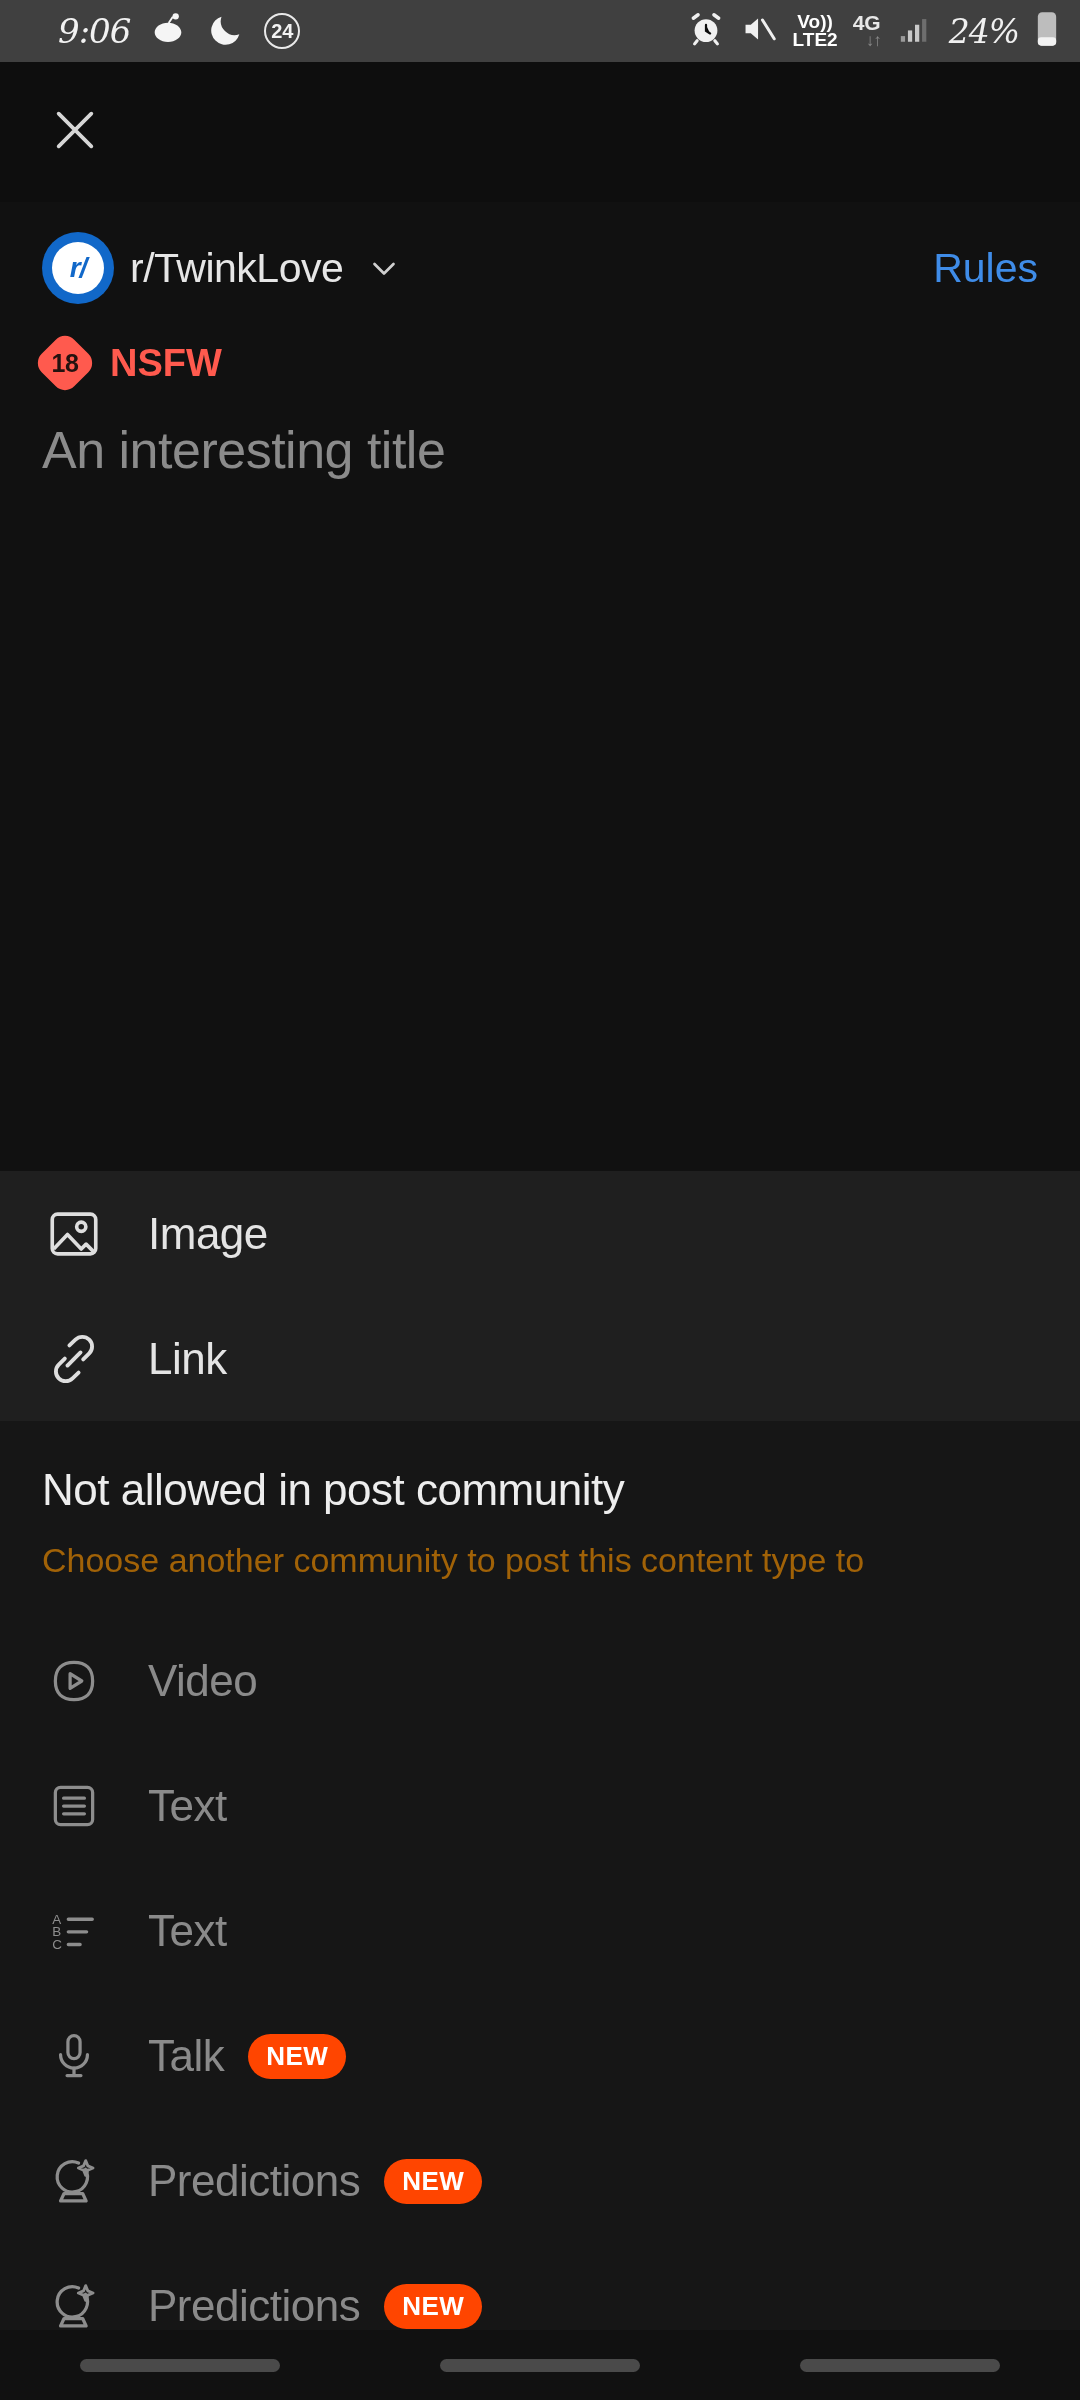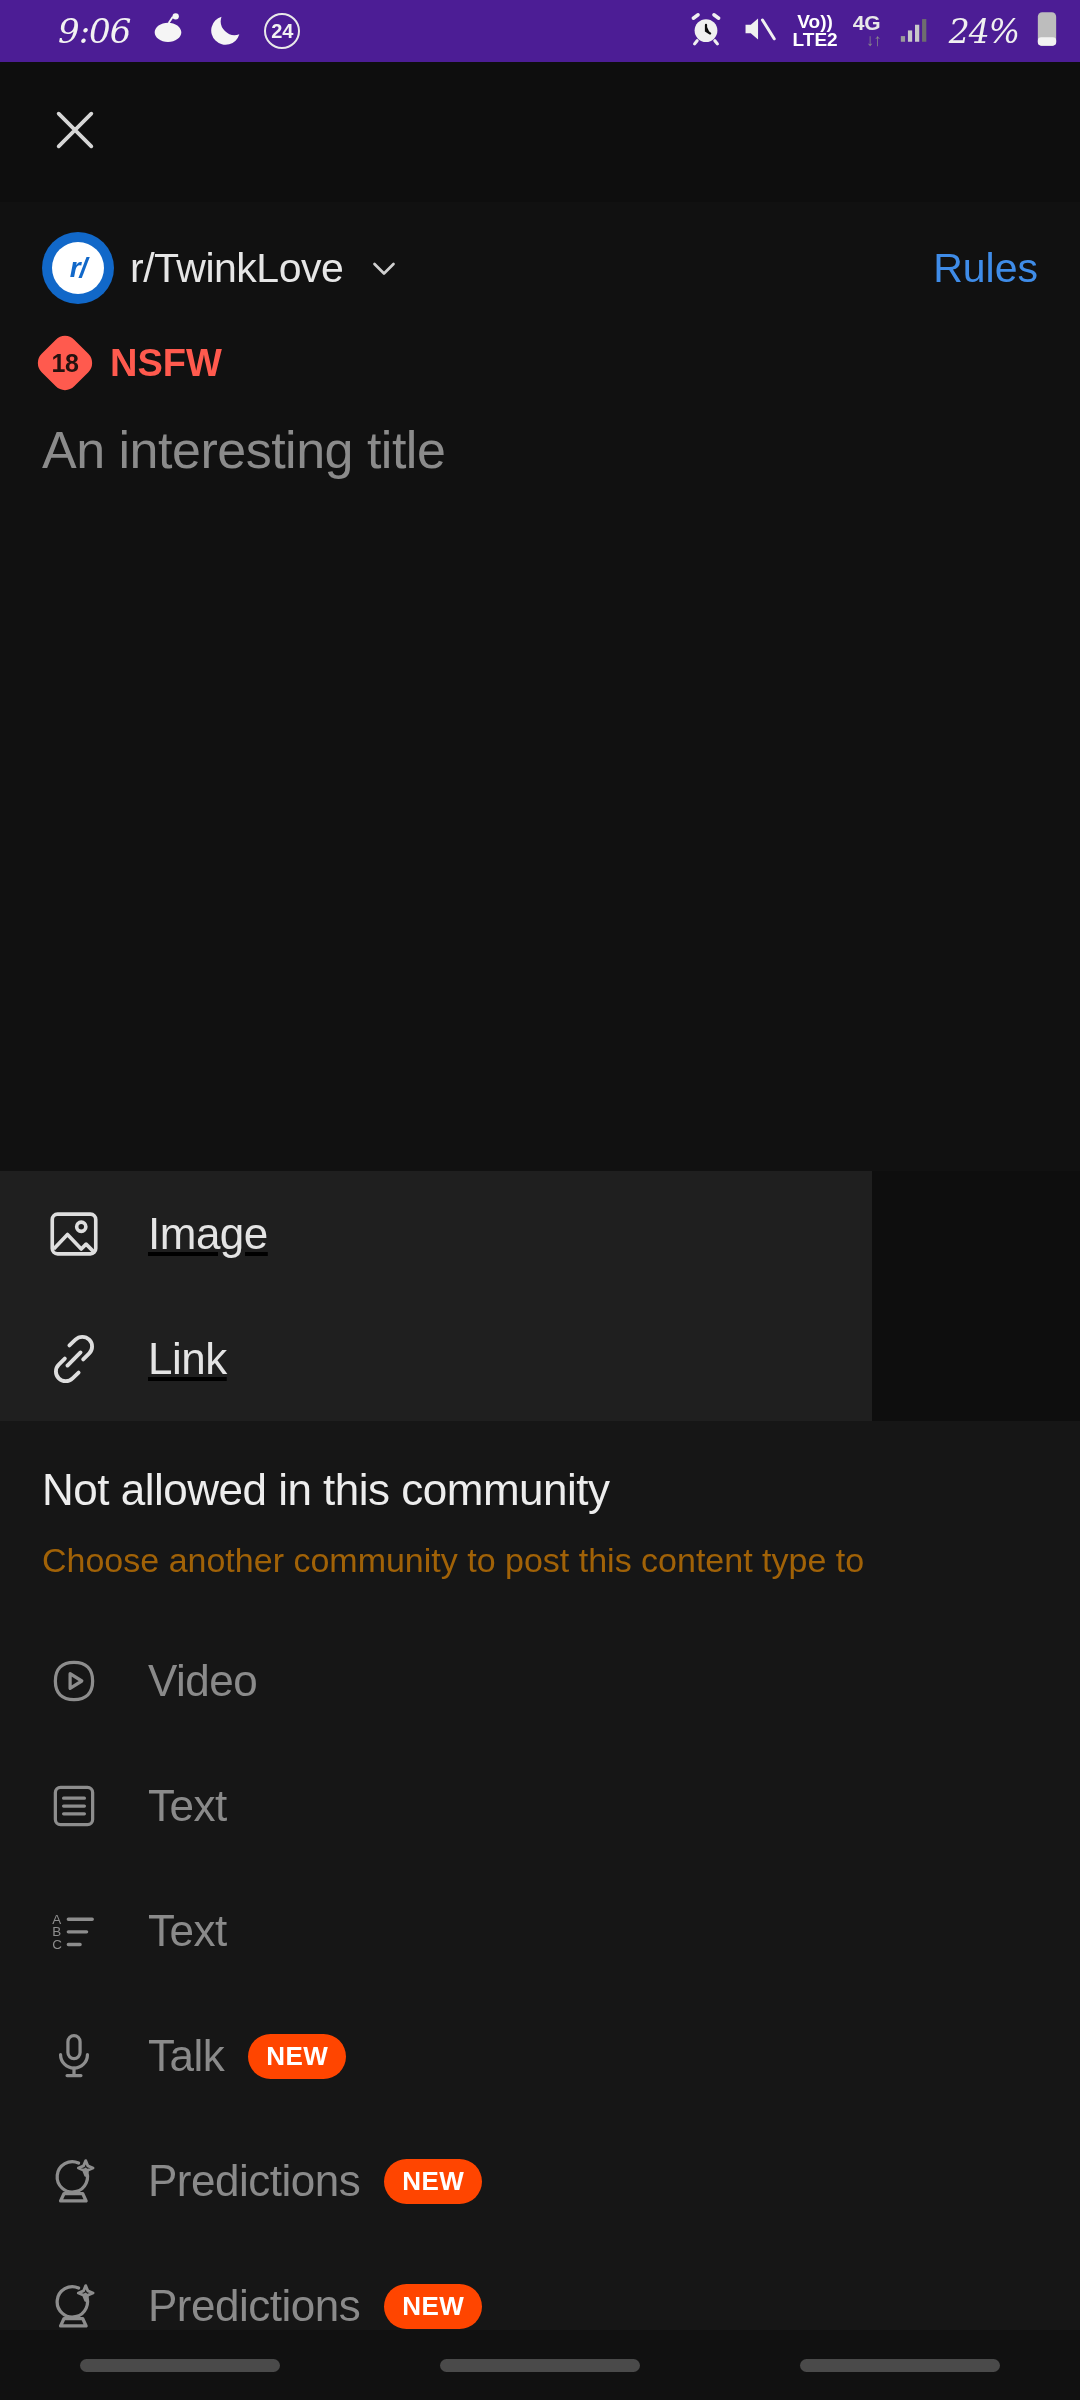--- a/index.html
+++ b/index.html
@@ -6,21 +6,21 @@
   html, body {
     width:1080px; height:2400px;
     background:#0e0e0e;
     font-family:"Liberation Sans", sans-serif;
     overflow:hidden;
   }
 
   
   .statusbar{
     position:relative; width:1080px; height:62px;
-    background:#4c1d95;
+    background:#404040;
     display:flex; align-items:center;
   }
   .sb-left{ display:flex; align-items:center; gap:18px; padding-left:58px; }
   .sb-time{
     color:#f2f2f2; font-size:34px; font-style:italic;
     font-family:"DejaVu Serif", serif; letter-spacing:-1px;
   }
   .sb-right{
     margin-left:auto; display:flex; align-items:center;
     gap:15px; padding-right:20px;
@@ -92,21 +92,21 @@
     font-size:25px; font-weight:bold; letter-spacing:-0.5px;
   }
   .nsfw-label{ color:#ff5a4e; font-size:38px; font-weight:bold; margin-left:22px;}
 
   .title-field{
     padding:34px 42px 0 42px;
     color:#8b8b8b; font-size:52px; letter-spacing:-0.5px;
   }
 
   
-  .sheet-allowed{ background:#1f1f1f; width:872px;text-decoration:underline; }
+  .sheet-allowed{ background:#1f1f1f; width:1080px; }
   .sheet-blocked{ background:#161616; width:1080px; }
 
   .opt-row{
     display:flex; align-items:center;
     height:125px; padding-left:42px;
   }
   .opt-icon{
     width:64px; height:64px; flex:0 0 auto;
     display:flex;align-items:center;justify-content:center;
   }
@@ -255,21 +255,21 @@
         <path d="M9.3 14.7 14.7 9.3" fill="none" stroke="#dedede" stroke-width="1.6" stroke-linecap="round"></path>
       </svg>
     </span>
     <span class="opt-label">Link</span>
   </div>
 </div>
 
 <div class="sheet-blocked">
 
   <div class="blocked-head">
-    <div class="blocked-title">Not allowed in this community</div>
+    <div class="blocked-title">Not allowed in post community</div>
     <div class="blocked-sub">Choose another community to post this content type to</div>
   </div>
 
   <div class="blocked-list">
 
     <div class="opt-row disabled">
       <span class="opt-icon">
         <svg width="52" height="52" viewBox="0 0 24 24">
           <path d="M12 3.4c5.6 0 8.6 3 8.6 8.6s-3 8.6-8.6 8.6S3.4 17.6 3.4 12 6.4 3.4 12 3.4z" fill="none" stroke="#8d8d8d" stroke-width="1.5"></path>
           <path d="M10.2 8.6 15.6 12 10.2 15.4z" fill="none" stroke="#8d8d8d" stroke-width="1.5" stroke-linejoin="round"></path>

